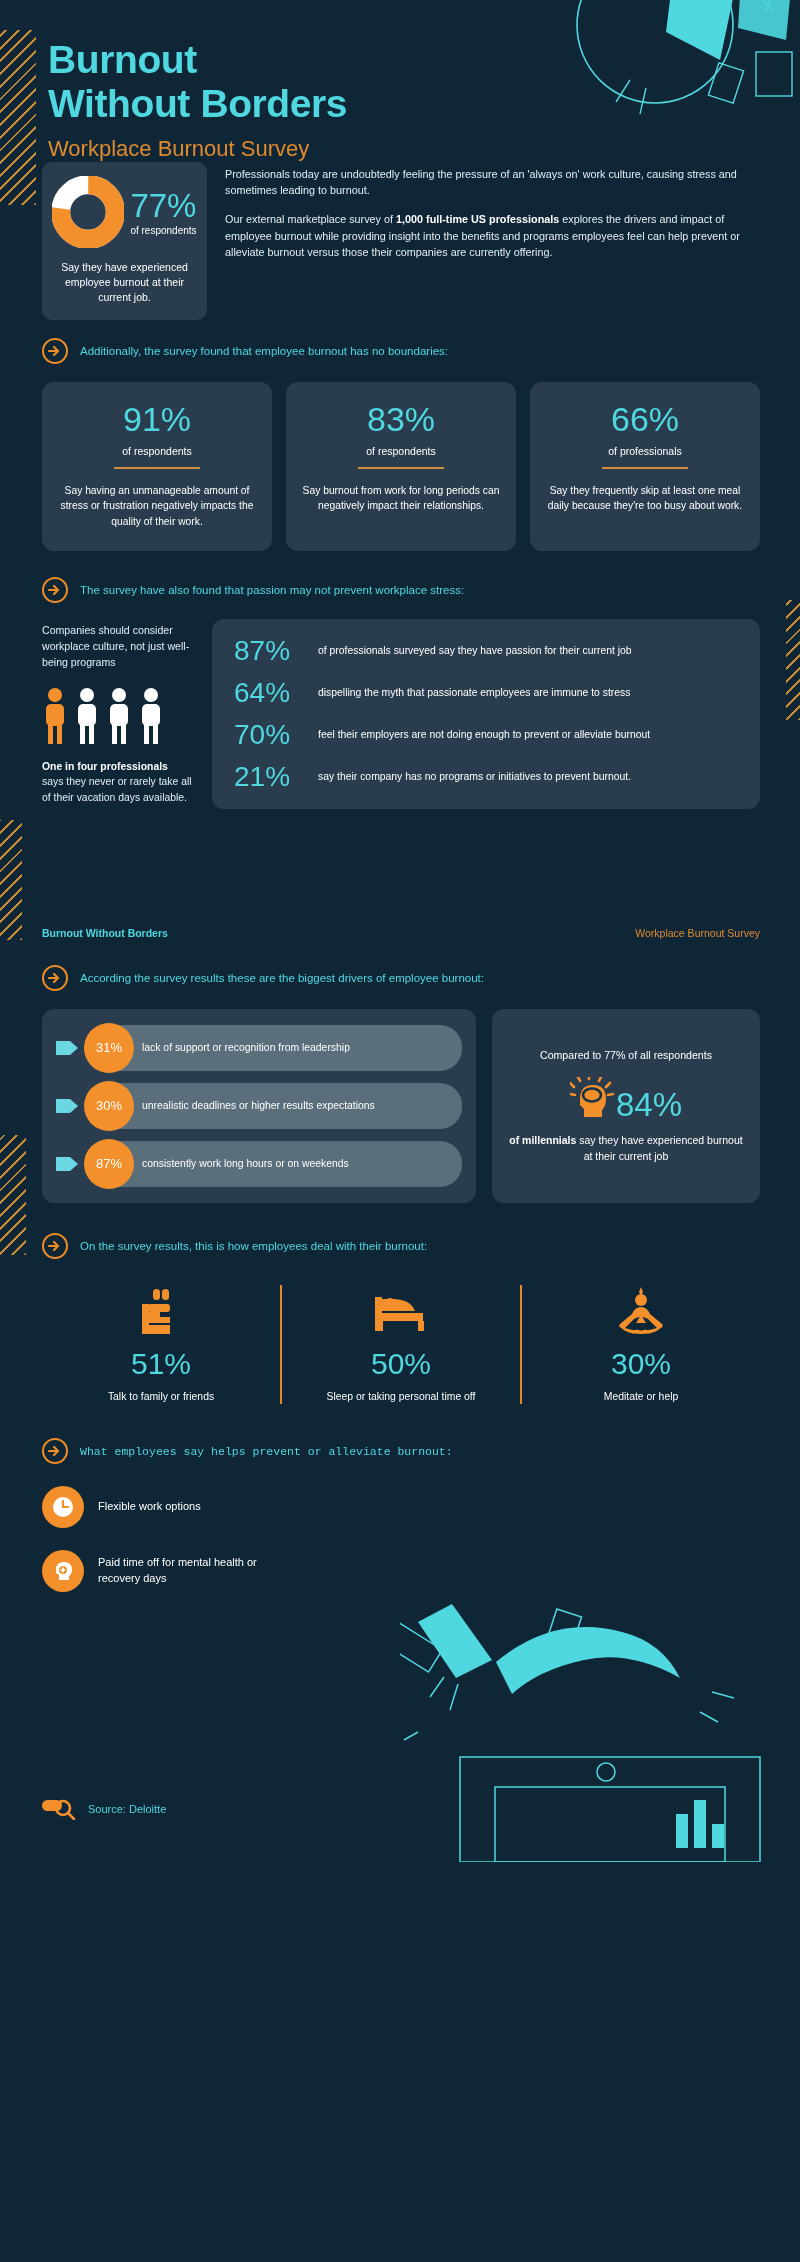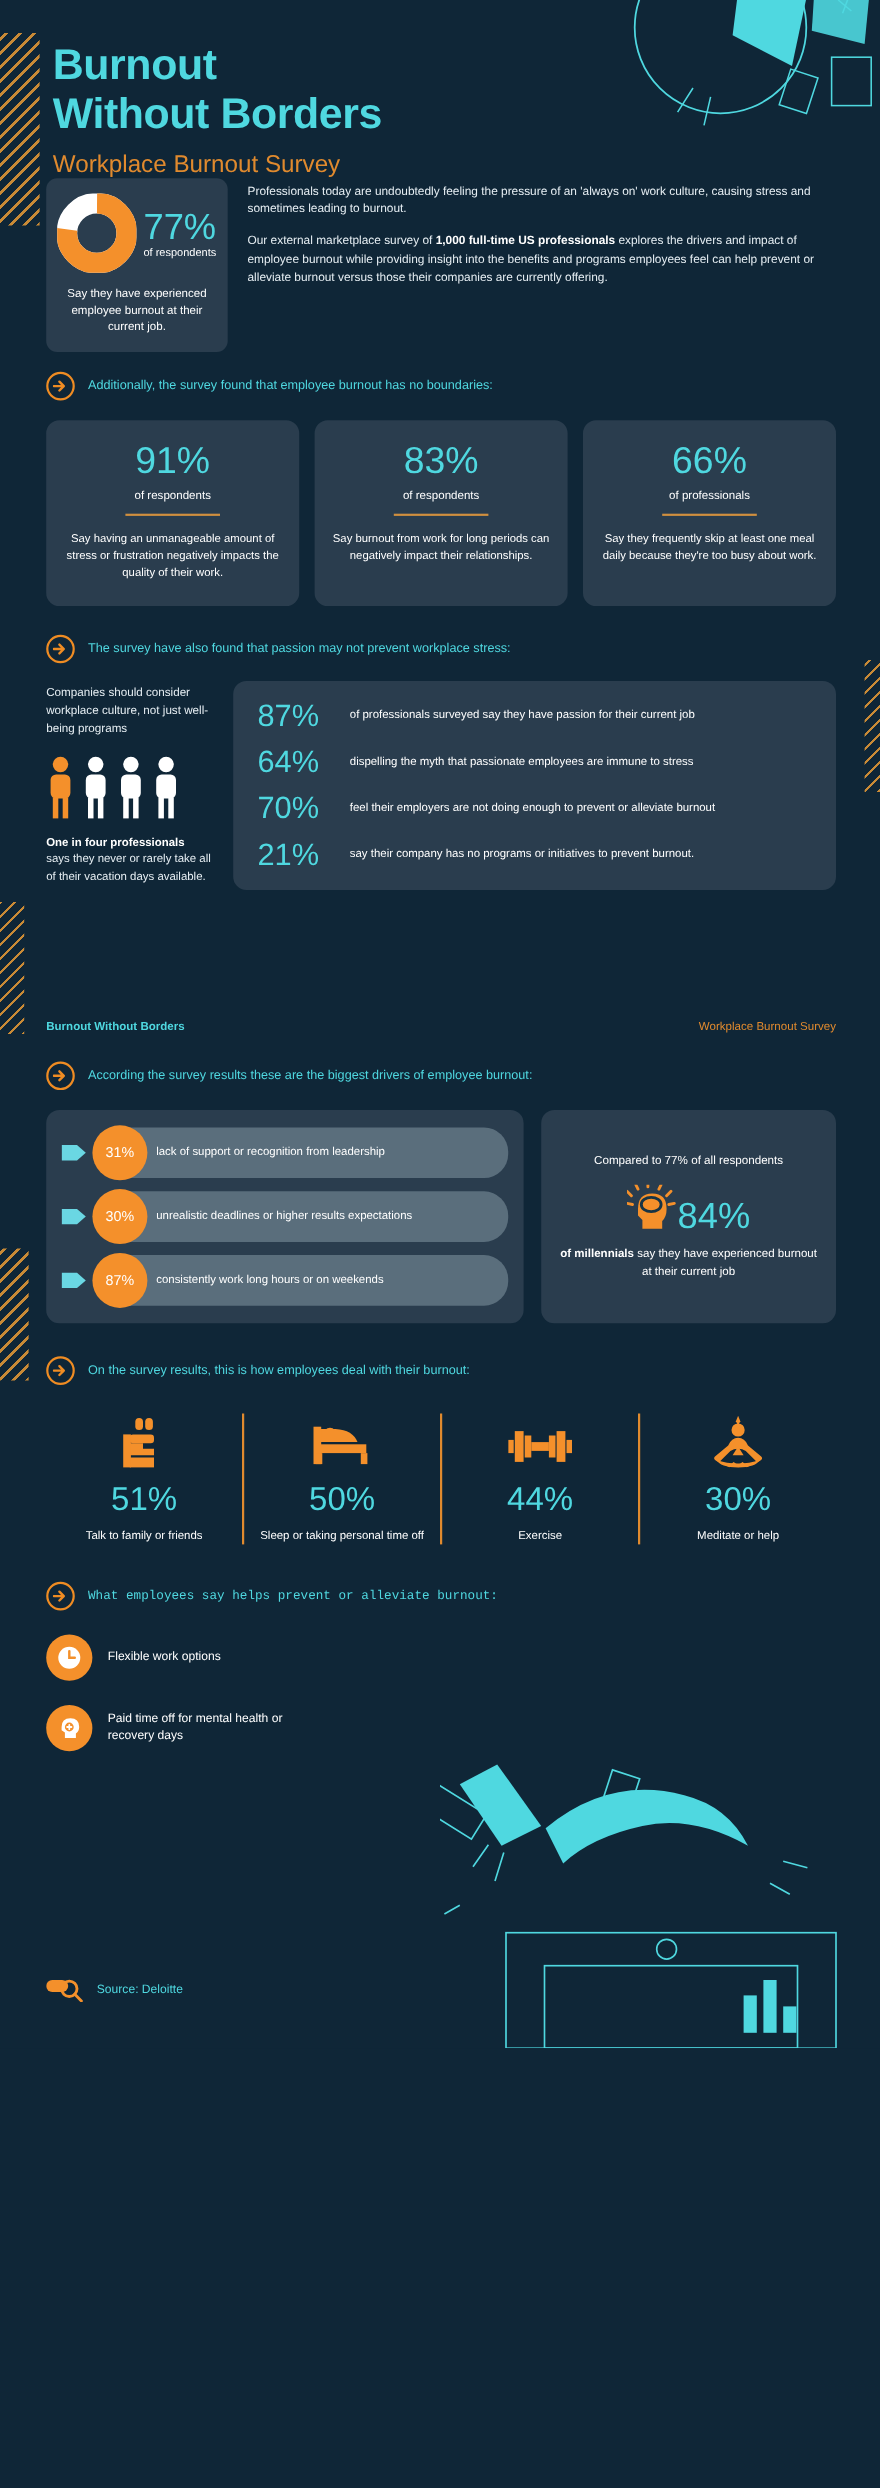--- a/index.html
+++ b/index.html
@@ -628,37 +628,20 @@
             <rect x="2" y="8" width="7" height="34"></rect>
             <rect x="45" y="32" width="6" height="10"></rect>
             <rect x="4" y="32" width="6" height="10"></rect>
           </g>
         </svg>
       </div>
       <div class="pct">50%</div>
       <div class="lbl">Sleep or taking personal time off</div>
     </div>
 
-    <div class="cope">
-      <div class="ico">
-        <svg width="58" height="44" viewBox="0 0 58 44">
-          <g fill="#f4902b">
-            <rect x="0" y="16" width="5" height="12"></rect>
-            <rect x="6" y="8" width="8" height="28"></rect>
-            <rect x="15" y="12" width="6" height="20"></rect>
-            <rect x="21" y="18" width="16" height="8"></rect>
-            <rect x="37" y="12" width="6" height="20"></rect>
-            <rect x="44" y="8" width="8" height="28"></rect>
-            <rect x="53" y="16" width="5" height="12"></rect>
-          </g>
-        </svg>
-      </div>
-      <div class="pct">44%</div>
-      <div class="lbl">Exercise</div>
-    </div>
 
     <div class="cope">
       <div class="ico">
         <svg width="52" height="50" viewBox="0 0 52 50">
           <g fill="#f4902b">
             <path d="M26 0 l2 5 -2 4 -2 -4 z"></path>
             <circle cx="26" cy="13" r="6"></circle>
             <path d="M26 20 q-6 0 -9 7 l-12 10 q-2 2 1 4 q3 2 5 -1 l8 -8 q3 -2 7 -2 q4 0 7 2 l8 8 q2 3 5 1 q3 -2 1 -4 l-12 -10 q-3 -7 -9 -7 z"></path>
             <path d="M26 28 l-5 8 h10 z"></path>
             <path d="M6 40 q20 7 40 0 q-4 7 -20 7 q-16 0 -20 -7 z"></path>

